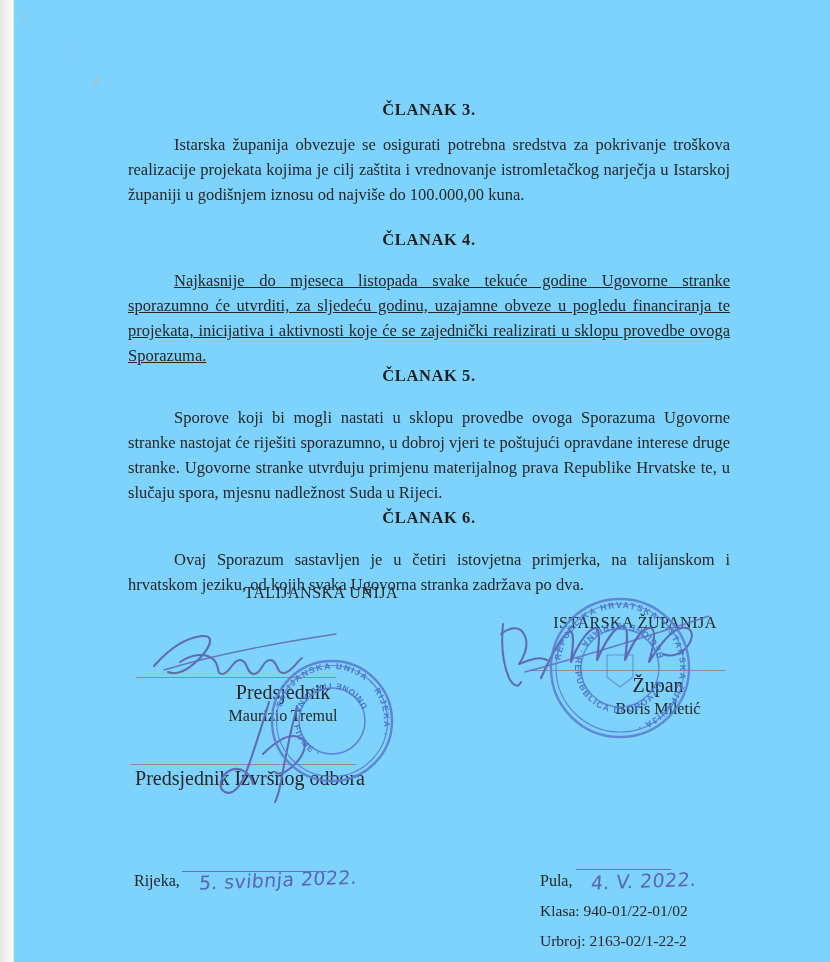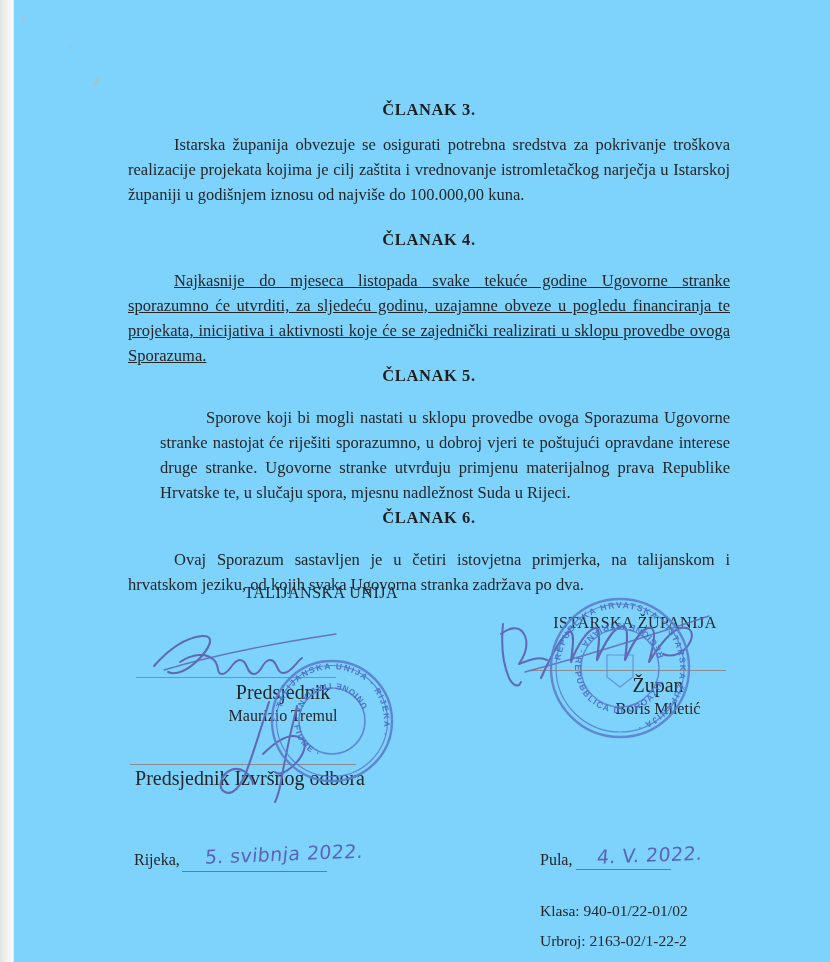--- a/index.html
+++ b/index.html
@@ -68,21 +68,21 @@
   }
 
   
   .blk-a3 { position: absolute; left: 0; top: 100px;  width: 602px; }
   .blk-a3 .para { margin-top: 12px; }
 
   .blk-a4 { position: absolute; left: 0; top: 230px;  width: 602px; }
   .blk-a4 .para { margin-top: 18px; text-decoration: underline; }
 
   .blk-a5 { position: absolute; left: 0; top: 366px;  width: 602px; }
-  .blk-a5 .para { margin-top: 19px; margin-left: 32px; }
+  .blk-a5 .para { margin-top: 19px; }
 
   .blk-a6 { position: absolute; left: 0; top: 508px;  width: 602px; }
   .blk-a6 .para { margin-top: 19px; }
 
   
   .sig-left {
     position: absolute;
     left: 168px;
     top: 584px;
     width: 230px;
@@ -153,21 +153,21 @@
   }
   .stamp svg { display: block; overflow: visible; }
 
   
   .date-left  { position: absolute; left: 134px; top: 846px; }
   .date-right { position: absolute; left: 540px; top: 846px; }
   .date-city {
     font-size: 16px;
     color: #262626;
   }
-  .date-row { display: flex; align-items: flex-end; gap: 18px; }
+  .date-row { display: flex; gap: 12px; margin-top: 26px; }
   .date-hand {
     font-family: "DejaVu Sans", sans-serif;
     font-size: 19px;
     color: #5a63b8;
     letter-spacing: .4px;
     transform: rotate(-2.2deg) skewX(-7deg);
     transform-origin: left bottom;
     padding: 0 6px 1px 6px;
     white-space: nowrap;
   }

